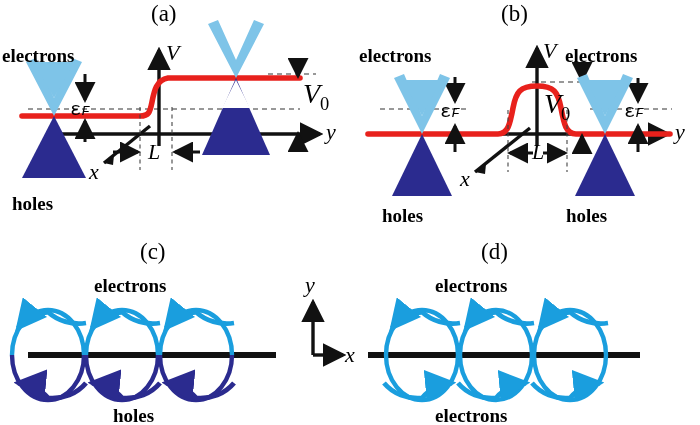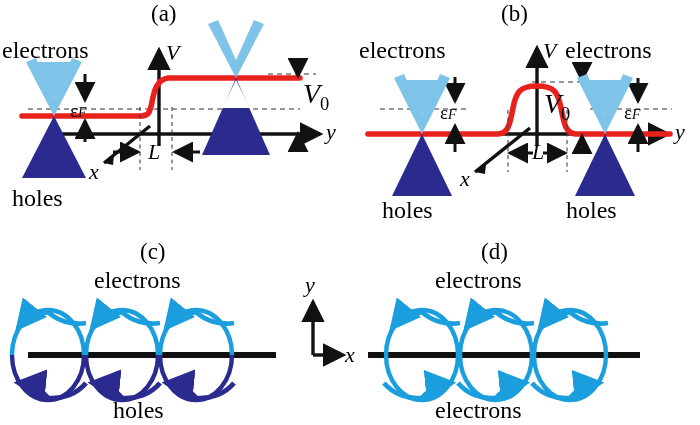--- a/index.html
+++ b/index.html
@@ -2,25 +2,25 @@
 <html><head>
 <meta charset="utf-8">
 <style>
   html,body{margin:0;padding:0;background:#ffffff;}
   body{width:700px;height:425px;overflow:hidden;
        font-family:"Liberation Serif",serif;color:#000;}
   #figure{position:relative;width:700px;height:425px;background:#fff;}
   .panel{position:absolute;}
   .lbl{position:absolute;white-space:nowrap;line-height:1;}
   .panel-tag{font-size:23px;font-family:"Liberation Serif",serif;}
-  .word{font-size:24px;font-weight:400;font-family:"Liberation Serif",serif;}
+  .word{font-size:19px;font-weight:700;font-family:"Liberation Serif",serif;margin-top:8px;}
   .math-i{font-style:italic;font-size:22px;font-family:"Liberation Serif",serif;}
   .math-v0{font-style:italic;font-size:28px;font-family:"Liberation Serif",serif;}
   .math-v0 sub{font-style:normal;font-size:0.66em;}
-  .eps{font-size:19px;font-family:Liberation Serif, serif;}
+  .eps{font-size:19px;font-family:Liberation Mono, monospace;}
   .eps i{font-style:italic;font-size:0.72em;}
   svg{display:block;position:absolute;top:0;left:0;overflow:visible;}
 </style>
 </head>
 <body>
 
 <div id="figure">
 
   <div class="panel" style="left:0;top:0;width:350px;height:228px;">
 

